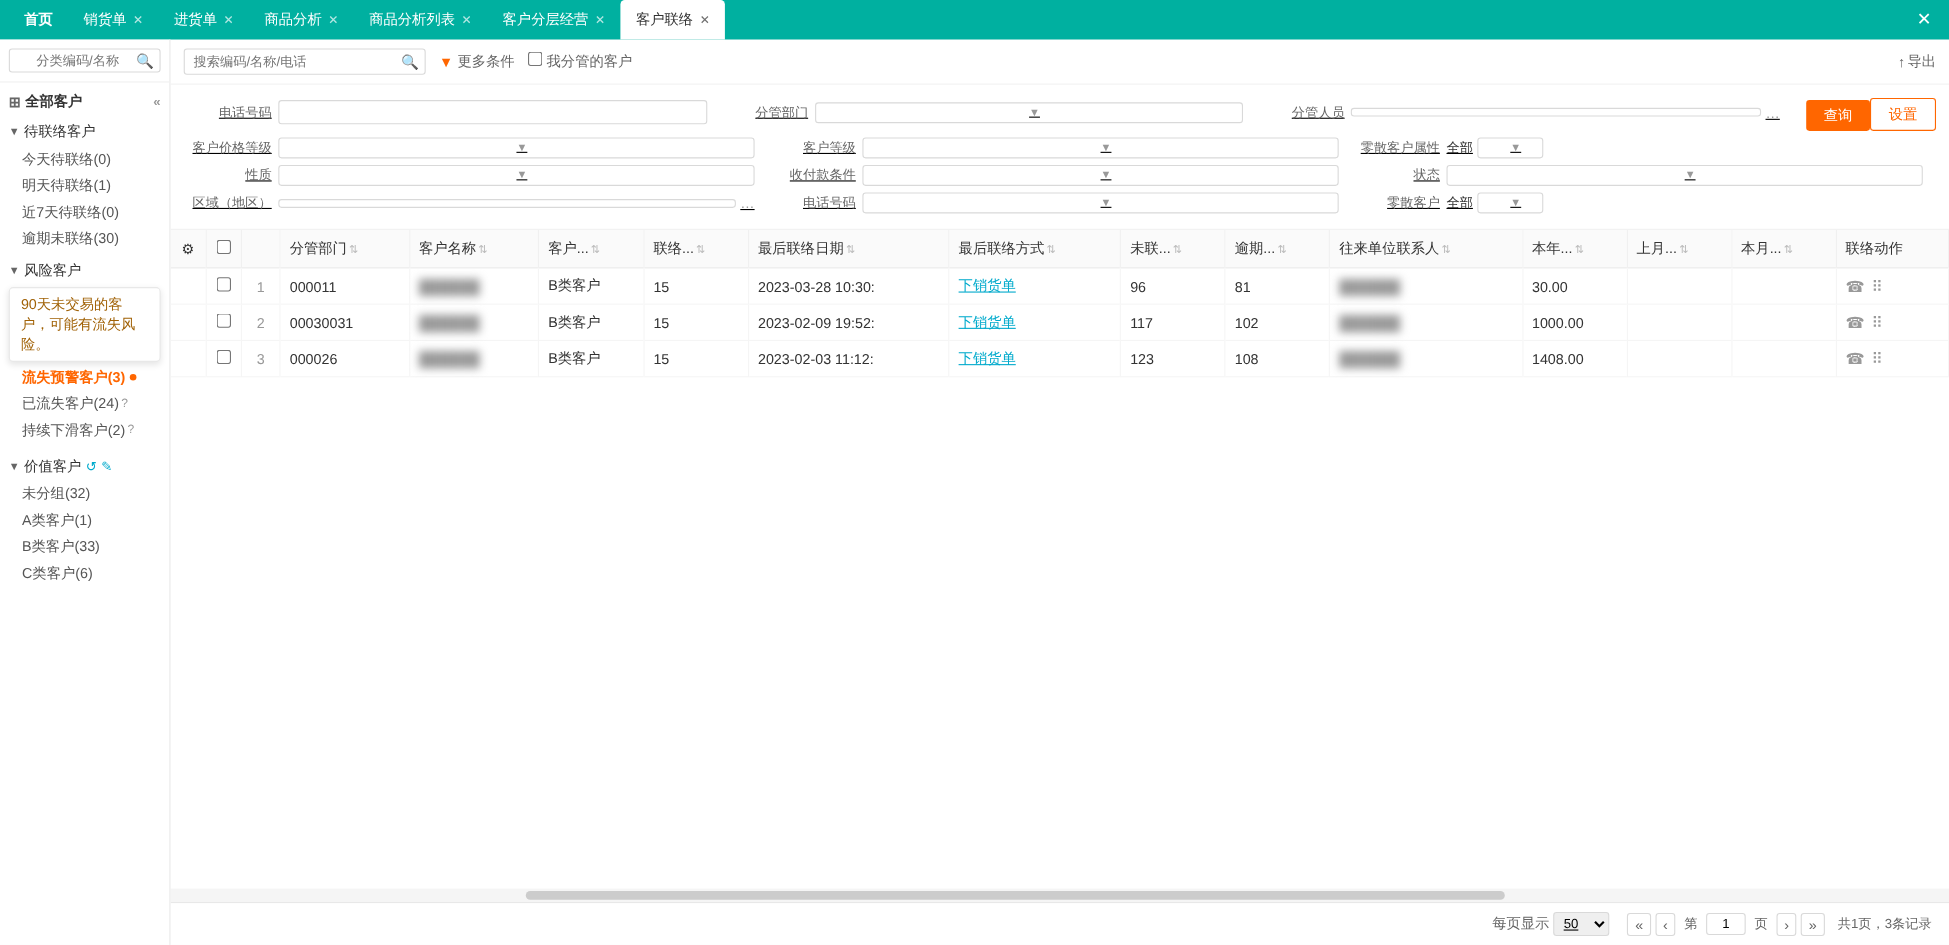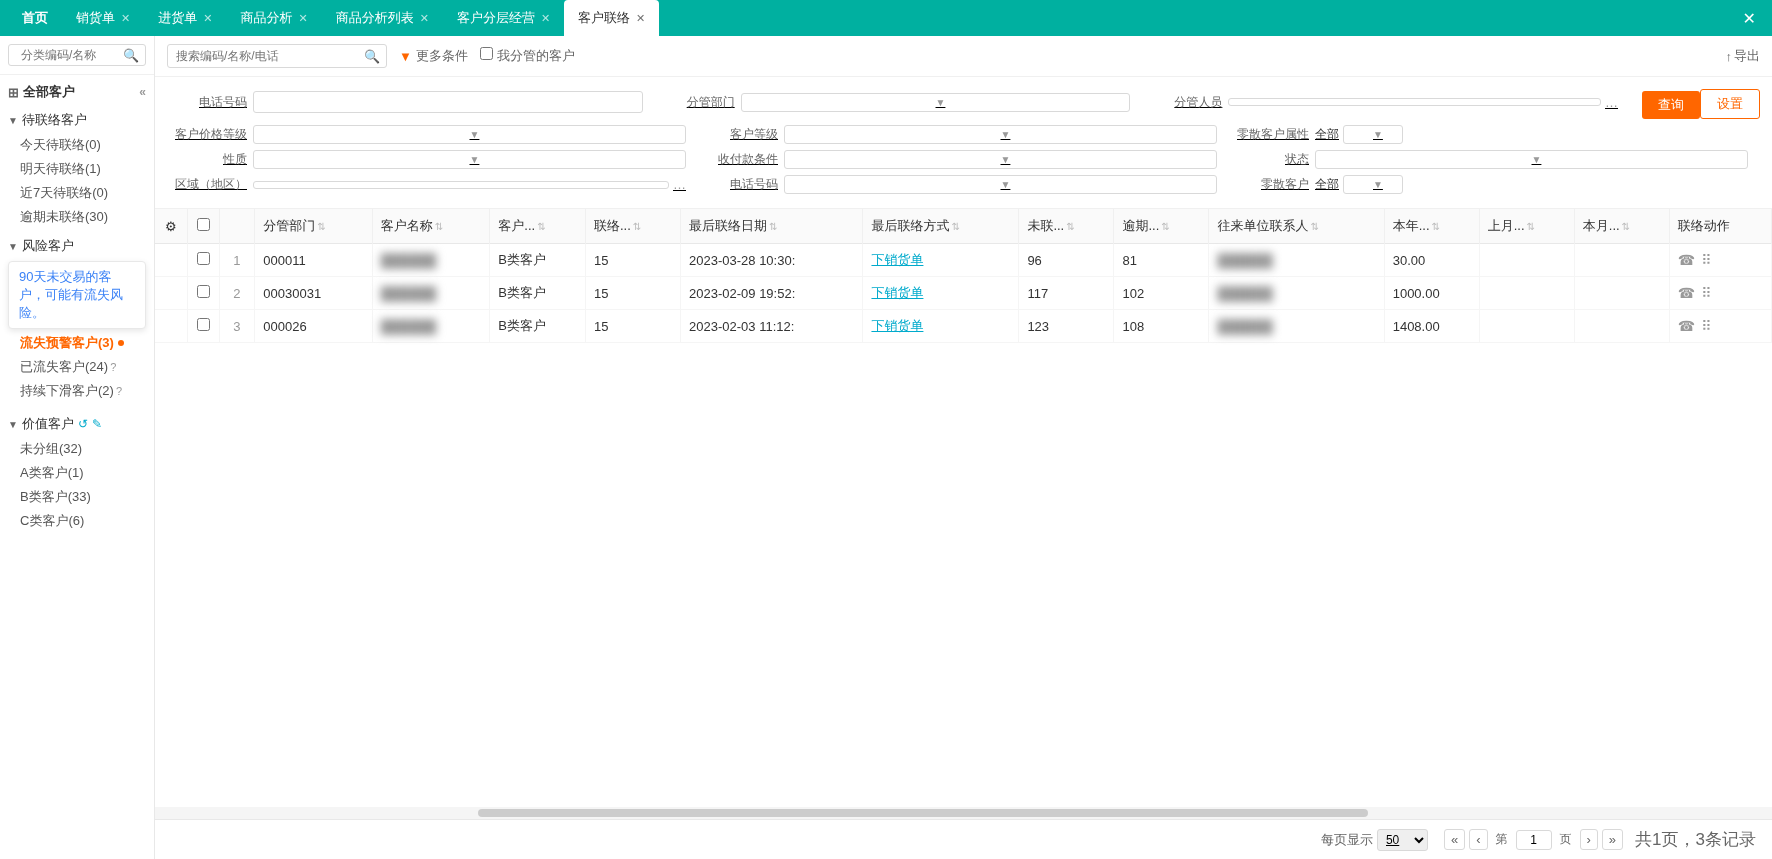--- a/index.html
+++ b/index.html
@@ -61,21 +61,21 @@
     .sidebar-search {
       padding: 8px;
       display: flex;
       align-items: center;
       border-bottom: 1px solid #f0f0f0;
       position: relative;
     }
     .sidebar-search input {
       border: 1px solid #d9d9d9;
       border-radius: 3px;
-      padding: 3px 24px 3px 12px;
+      padding: 3px 24px 3px 24px;
       width: 100%;
       font-size: 12px;
       outline: none;
     }
     .sidebar-search .search-icon {
       position: absolute;
       right: 14px;
       color: #999;
       font-size: 13px;
     }
@@ -130,21 +130,21 @@
       background: #ff6600;
       border-radius: 50%;
       margin-left: 4px;
     }
     .tooltip-box {
       background: #fff;
       border: 1px solid #e8e8e8;
       border-radius: 4px;
       padding: 6px 10px;
       font-size: 12px;
-      color: #3b82f6;
+      color: #a16207;
       margin: 2px 8px;
       box-shadow: 0 2px 6px rgba(0,0,0,0.1);
     }
     .sidebar-price-group {
       margin-top: 4px;
     }
 
     
     .content-area {
       flex: 1;
@@ -732,17 +732,17 @@
         </select>
       </div>
       <div class="page-nav">
         <button>«</button>
         <button>‹</button>
         <span style="margin:0 4px;font-size:12px;color:#666;">第</span>
         <input class="page-input" type="text" value="1" style="">
         <span style="margin:0 4px;font-size:12px;color:#666;">页</span>
         <button>›</button>
         <button>»</button>
-        <span style="margin-left:8px;font-size:17px;color:#666;">共1页，3条记录</span>
+        <span style="margin-left:8px;font-size:12px;color:#666;">共1页，3条记录</span>
       </div>
     </div>
   </div>
 </div>
 
 </body></html>

